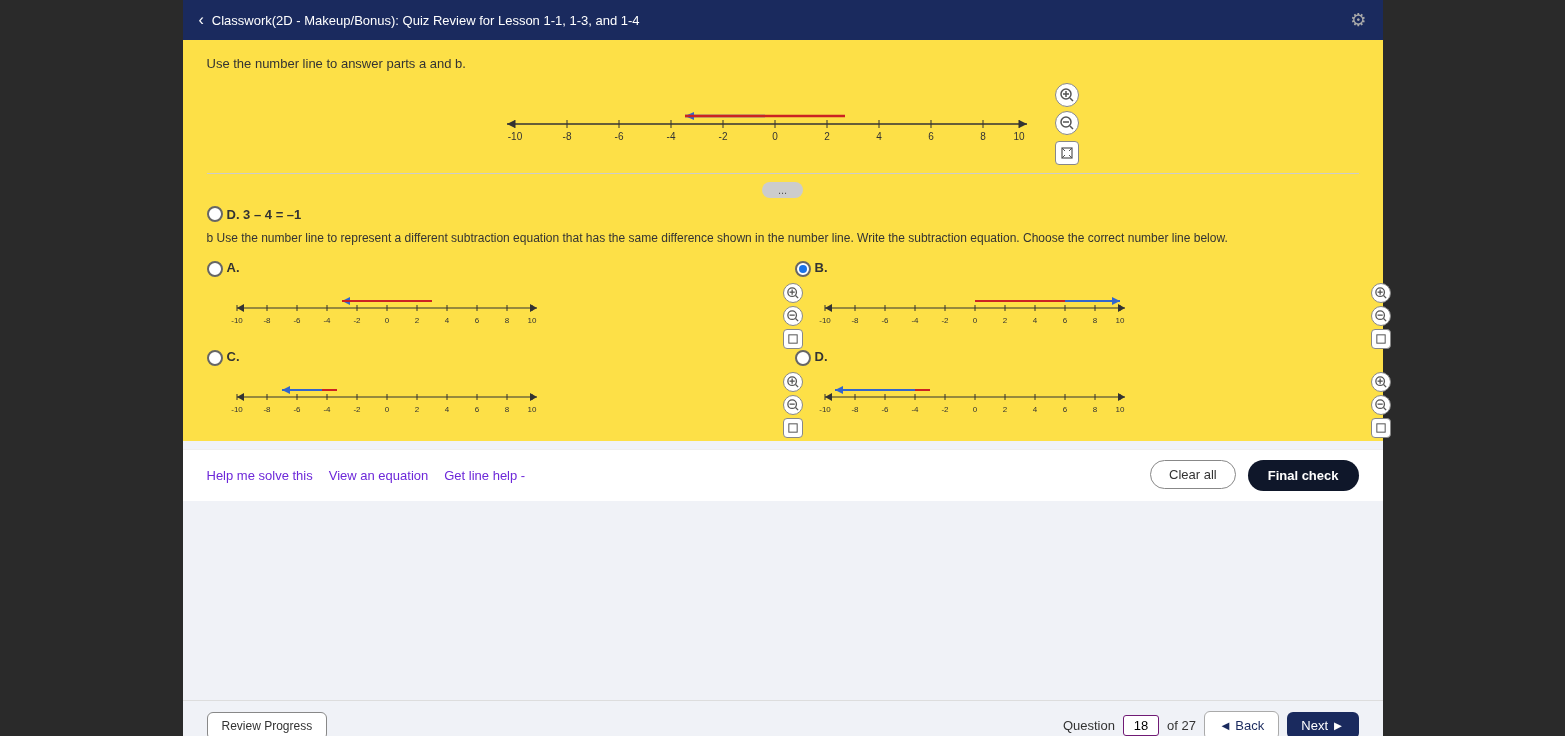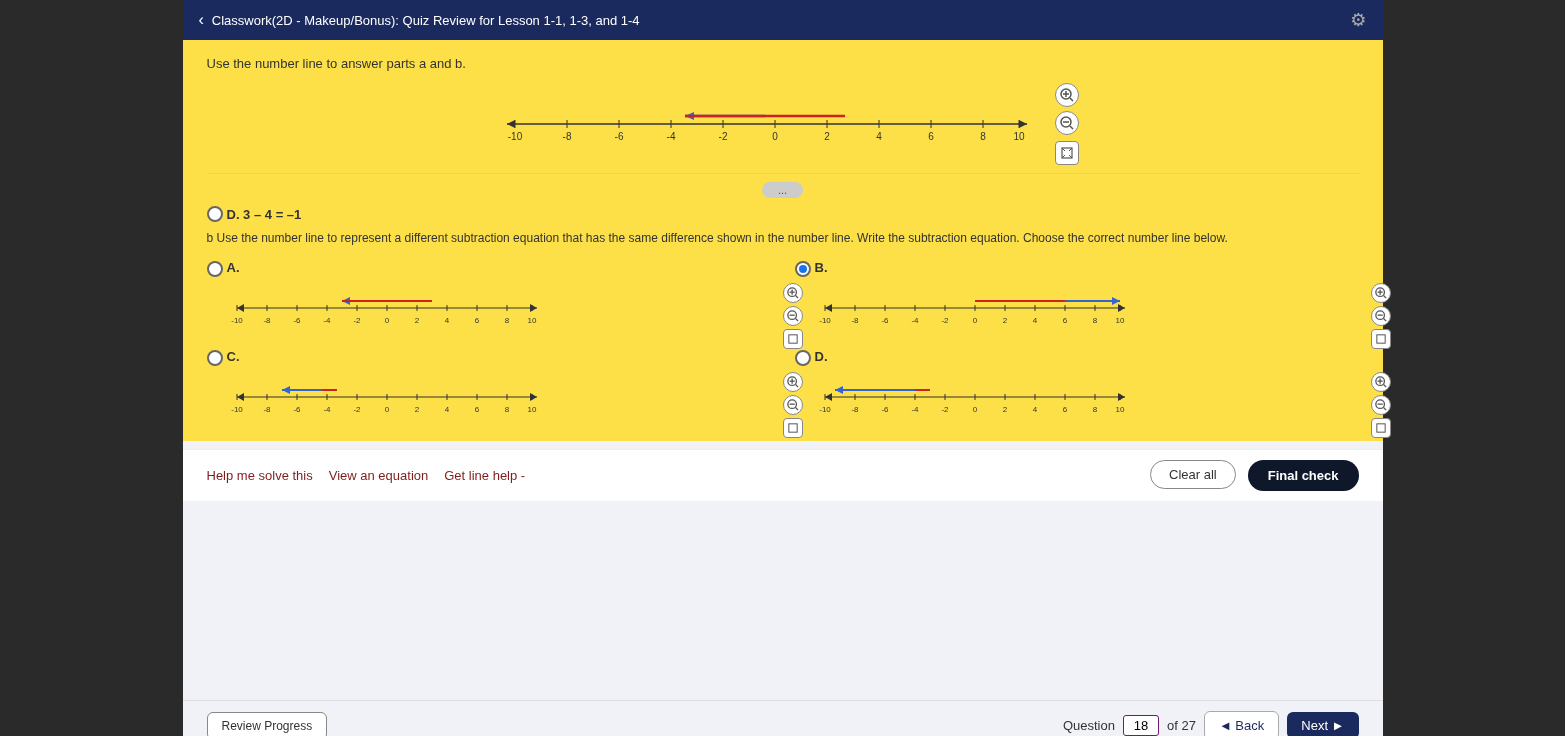--- a/index.html
+++ b/index.html
@@ -216,21 +216,21 @@
       padding: 10px 24px;
       background: #fff;
       border-top: 1px solid #eee;
       margin-top: 8px;
     }
     .help-links {
       display: flex;
       gap: 16px;
     }
     .help-link {
-      color: #7f1d1d;
+      color: #6d28d9;
       text-decoration: none;
       font-size: 13px;
       cursor: pointer;
     }
     .btn-group {
       display: flex;
       gap: 12px;
       align-items: flex-start;
     }
     .clear-btn {

